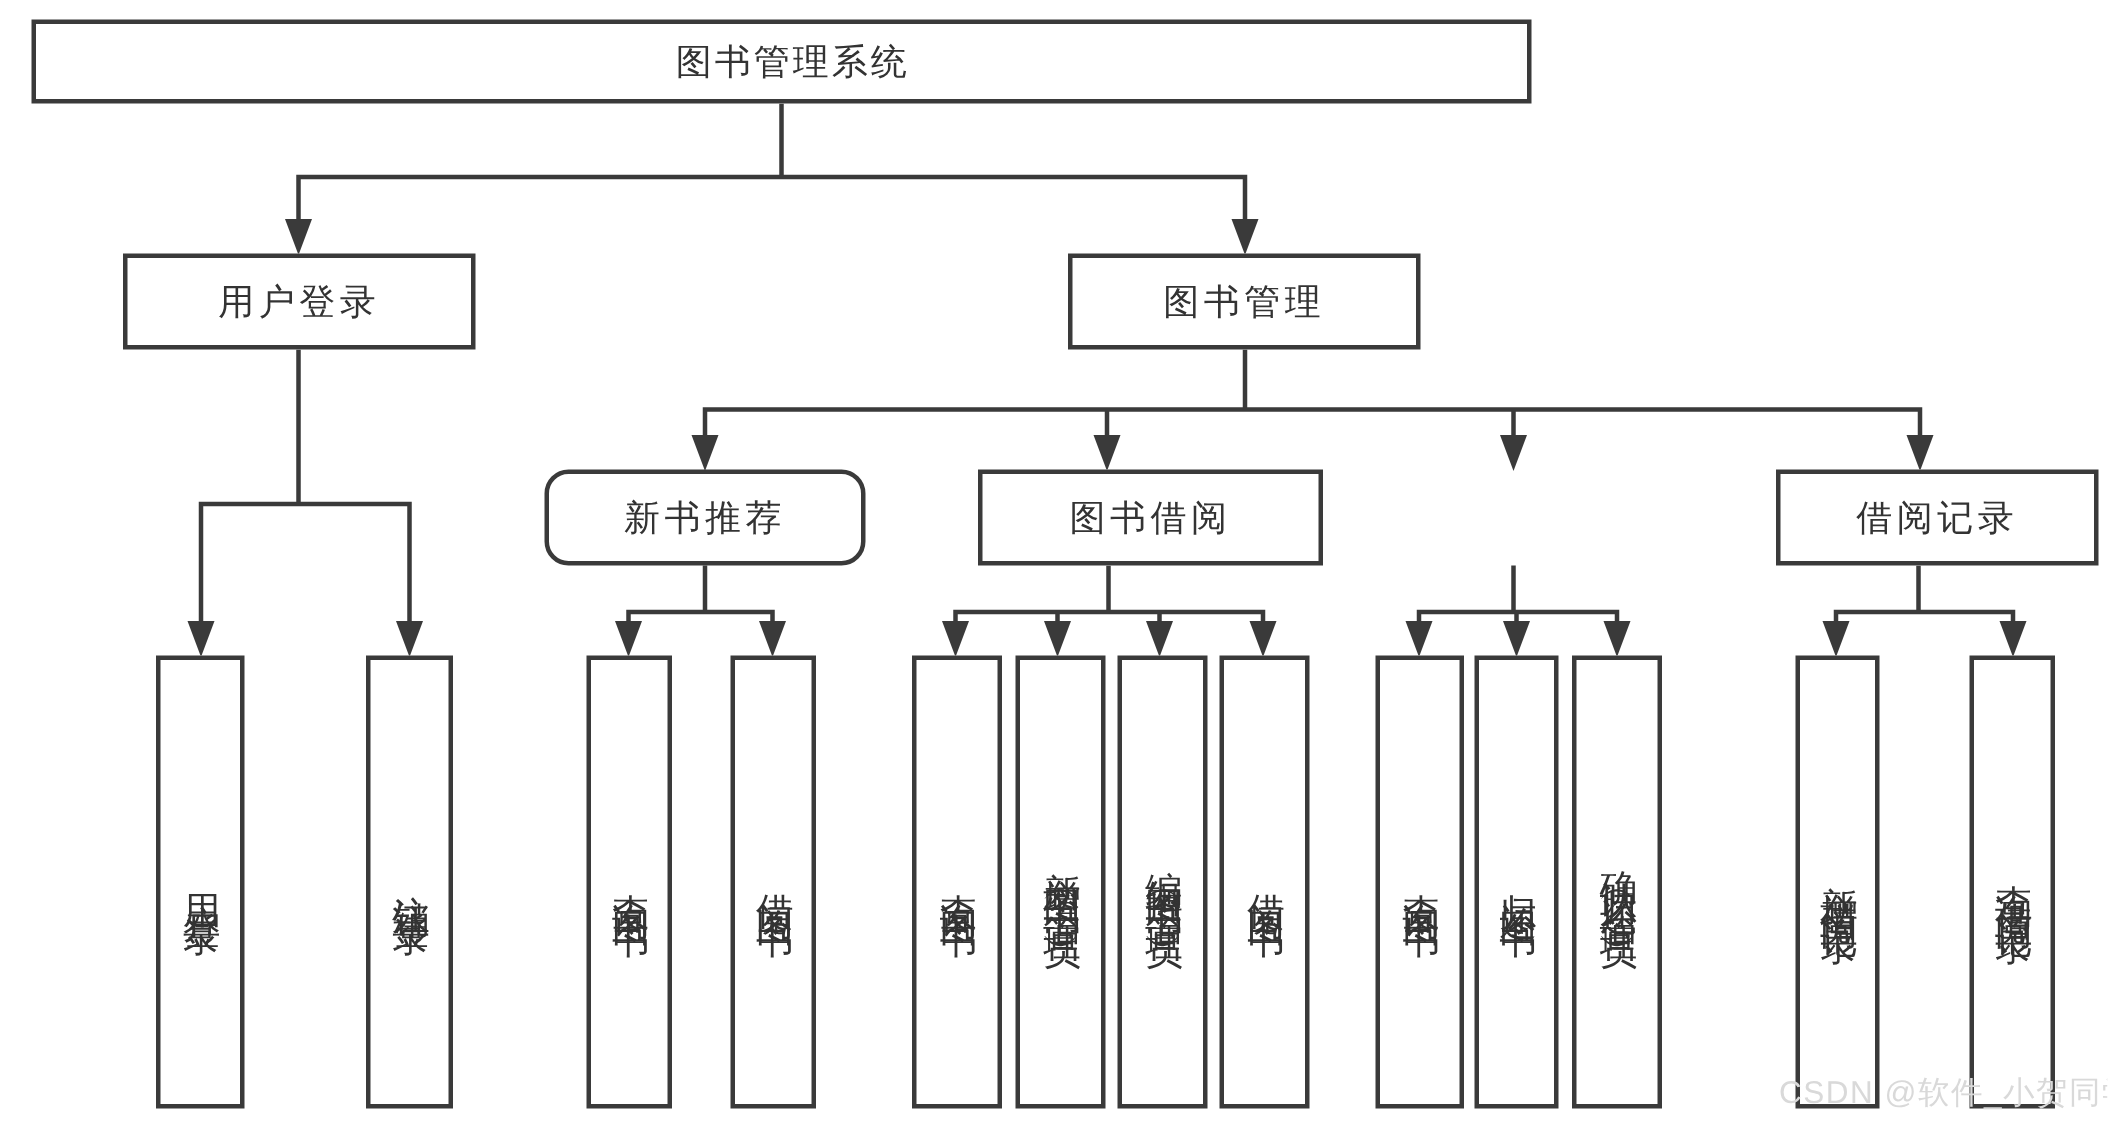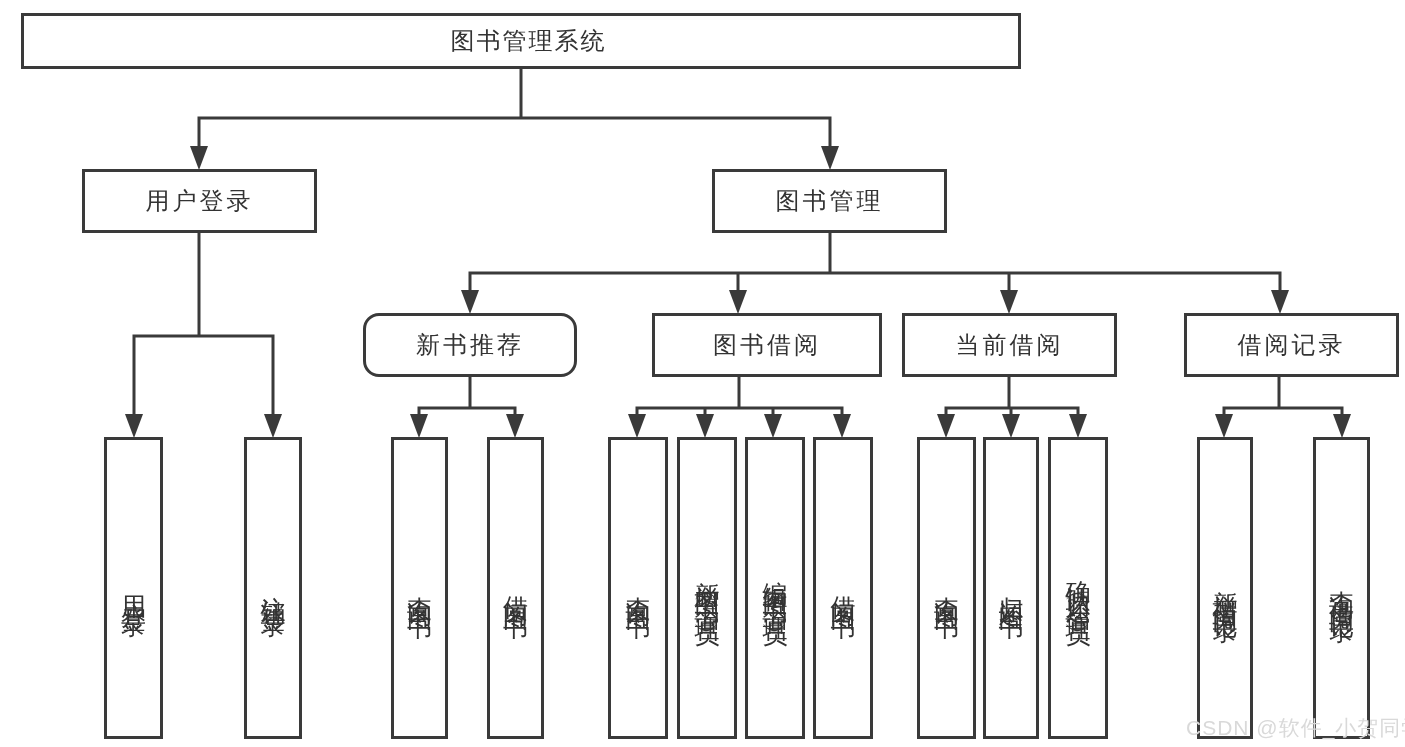--- a/index.html
+++ b/index.html
@@ -93,21 +93,20 @@
     </g>
   </svg>
 
   <div class="node h-node root-node" style="left:21px; top:13px; width:1000px; height:56px;padding-left:15px;">图书管理系统</div>
 
   <div class="node h-node" style="left:82px; top:169px; width:235px; height:64px;">用户登录</div>
   <div class="node h-node" style="left:712px; top:169px; width:235px; height:64px;">图书管理</div>
 
   <div class="node h-node" style="left:363px; top:313px; width:214px; height:64px;border-radius:16px;">新书推荐</div>
   <div class="node h-node" style="left:632px; top:313px; width:230px; height:64px;margin-left:20px;">图书借阅</div>
-  <div class="node h-node" style="left:902px; top:313px; width:215px; height:64px;">当前借阅</div>
   <div class="node h-node" style="left:1172px; top:313px; width:215px; height:64px;margin-left:12px;">借阅记录</div>
 
   <div class="node v-node" style="left:104px; top:437px; width:59px; height:302px;">
     <span>用户登录</span>
   </div>
   <div class="node v-node" style="left:244px; top:437px; width:58px; height:302px;">
     <span>注销登录</span>
   </div>
 
   <div class="node v-node" style="left:391px; top:437px; width:57px; height:302px;">

